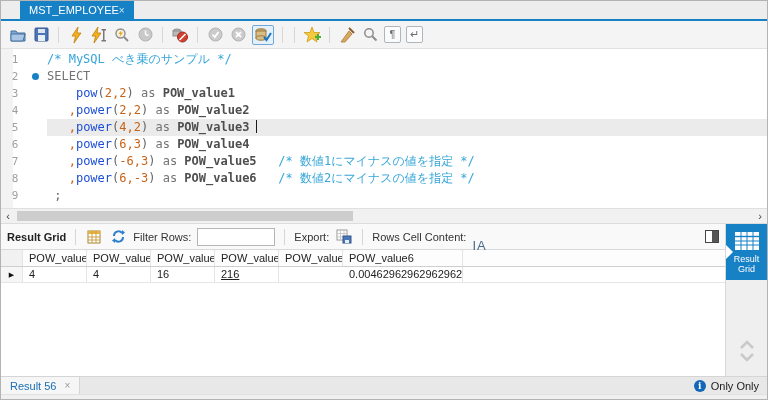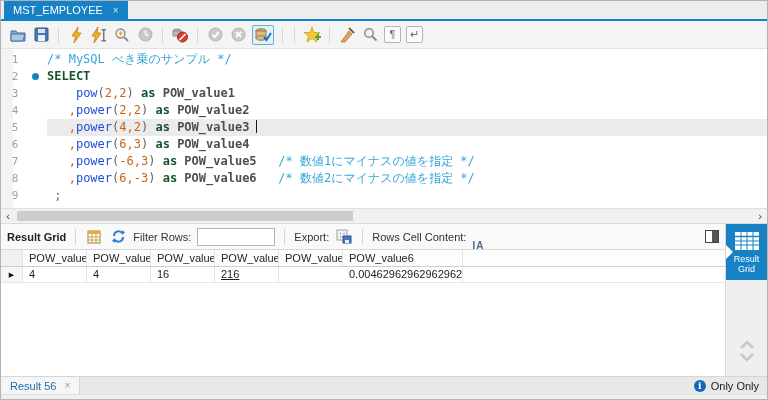--- a/index.html
+++ b/index.html
@@ -1,21 +1,21 @@
 <!DOCTYPE html>
 <html><head>
 <meta charset="utf-8">
 <style>
   * { margin:0; padding:0; box-sizing:border-box; }
   body { font-family:"Liberation Sans", sans-serif; background:#ddd; }
   .app { width:768px; height:400px; background:#fff; border:1px solid #b3b3b3; position:relative; overflow:hidden; }
 
   
   .tabbar { height:20px; background:#ededed; border-bottom:2px solid #1781c6; display:flex; align-items:flex-end; }
-  .edtab { margin-left:3px; height:18px; background:#1781c6; color:#fff; font-size:11px; display:flex; align-items:center; padding:0 9px; gap:10px; }
+  .edtab { margin-left:19px; height:18px; background:#1781c6; color:#fff; font-size:11px; display:flex; align-items:center; padding:0 9px; }
   .edtab .x { color:#cfe6f5; font-size:10px; cursor:default; }
 
   
   .toolbar { height:28px; background:#f4f4f4; border-bottom:1px solid #e2e2e2; display:flex; align-items:center; padding-left:8px; gap:5px; }
   .tbi { width:18px; height:18px; display:flex; align-items:center; justify-content:center; flex:none; }
   .sep { width:1px; height:16px; background:#d6d6d6; margin:0 3px; flex:none; }
   .combo { width:118px; height:19px; background:#fff; border:1px solid #b5b5b5; display:flex; align-items:center; font-size:11px; color:#222; margin:0 2px; }
   .combo .lbl { flex:1; padding-left:5px; white-space:nowrap; overflow:hidden; }
   .combo .arr { width:15px; text-align:center; color:#555; font-size:8px; border-left:1px solid #e0e0e0; align-self:stretch; display:flex; align-items:center; justify-content:center; }
   .boxicon { width:17px; height:17px; border:1px solid #aeb6bd; background:#fbfbfb; color:#6b6f73; font-size:11px; line-height:15px; text-align:center; border-radius:2px; }
@@ -25,40 +25,40 @@
   .editor { height:159px; background:#fff; position:relative; font-family:"DejaVu Sans Mono", monospace; font-size:12px; padding-top:2px; overflow:hidden; }
   .lmargin { position:absolute; left:0; top:0; bottom:0; width:12px; background:#f3f3f3; }
   .ed-line { display:flex; height:17px; line-height:17px; position:relative; }
   .gutter { width:46px; flex:none; color:#9f9f9f; position:relative; font-size:11px; }
   .gutter .n { display:inline-block; width:28px; text-align:center; }
   .gutter .dot { position:absolute; left:31px; top:5px; width:7px; height:7px; border-radius:50%; background:#1781c6; }
   .code { flex:1; white-space:pre; }
   .ed-line.current .code { background:#ebebeb; }
   .cursor { display:inline-block; width:1px; height:13px; background:#1a1a1a; vertical-align:-2px; margin-left:7px; }
   .cm { color:#36a6d9; }
-  .kw { color:#14532d; font-weight:bold; }
+  .kw { color:#737373; font-weight:normal; }
   .fn { color:#1d4ed8; }
   .pu { color:#666; }
   .nu { color:#c96316; }
   .id { color:#4e4e4e; font-weight:bold; }
   .pl { color:#333; }
 
   
   .hscroll { height:16px; background:#f1f1f1; border-top:1px solid #e0e0e0; border-bottom:1px solid #dcdcdc; position:relative; }
   .hscroll .larr, .hscroll .rarr { position:absolute; top:0; bottom:0; width:14px; display:flex; align-items:center; justify-content:center; color:#444; font-size:11px; }
   .hscroll .larr { left:0; } .hscroll .rarr { right:0; }
   .hscroll .thumb { position:absolute; left:16px; width:336px; top:2px; bottom:2px; background:#cdcdcd; }
 
   
   .result-wrap { height:152px; display:flex; }
   .result-main { flex:1; display:flex; flex-direction:column; min-width:0; }
   .rtoolbar { height:26px; background:#f9f9f9; border-bottom:1px solid #dadada; display:flex; align-items:center; font-size:11px; color:#333; padding:0 6px; gap:6px; }
   .rtoolbar .title { font-weight:bold; color:#222; }
   .filter-input { width:78px; height:18px; border:1px solid #b5b5b5; background:#fff; font-size:11px; padding:0 3px; font-family:"Liberation Sans", sans-serif; }
-  .ia-icon { font-size:10px; color:#4a6b8a; border-top:1px solid #4a6b8a; letter-spacing:1px; font-weight:bold; padding-top:16px; }
+  .ia-icon { font-size:13px; color:#4a6b8a; border-top:1px solid #4a6b8a; letter-spacing:1px; font-weight:normal; padding-top:16px; }
   .panel-toggle { margin-left:auto; width:14px; height:13px; border:1px solid #444; background:linear-gradient(to right, #fff 0 50%, #555 50% 100%); }
 
   .grid { font-size:11px; color:#222; background:#fff; flex:1; }
   .g-head { display:flex; height:17px; line-height:16px; background:#fdfdfd; border-bottom:1px solid #cfcfcf; }
   .g-row  { display:flex; height:16px; line-height:15px; background:#fff; border-bottom:1px solid #e6e6e6; }
   .g-cell { border-right:1px solid #e4e4e4; padding-left:6px; white-space:nowrap; overflow:hidden; flex:none; }
   .g-marker { width:22px; flex:none; border-right:1px solid #e4e4e4; background:#f6f6f6; text-align:center; color:#111; font-size:7px; line-height:15px; }
   .g-head .g-marker { background:#f1f1f1; }
 
   

